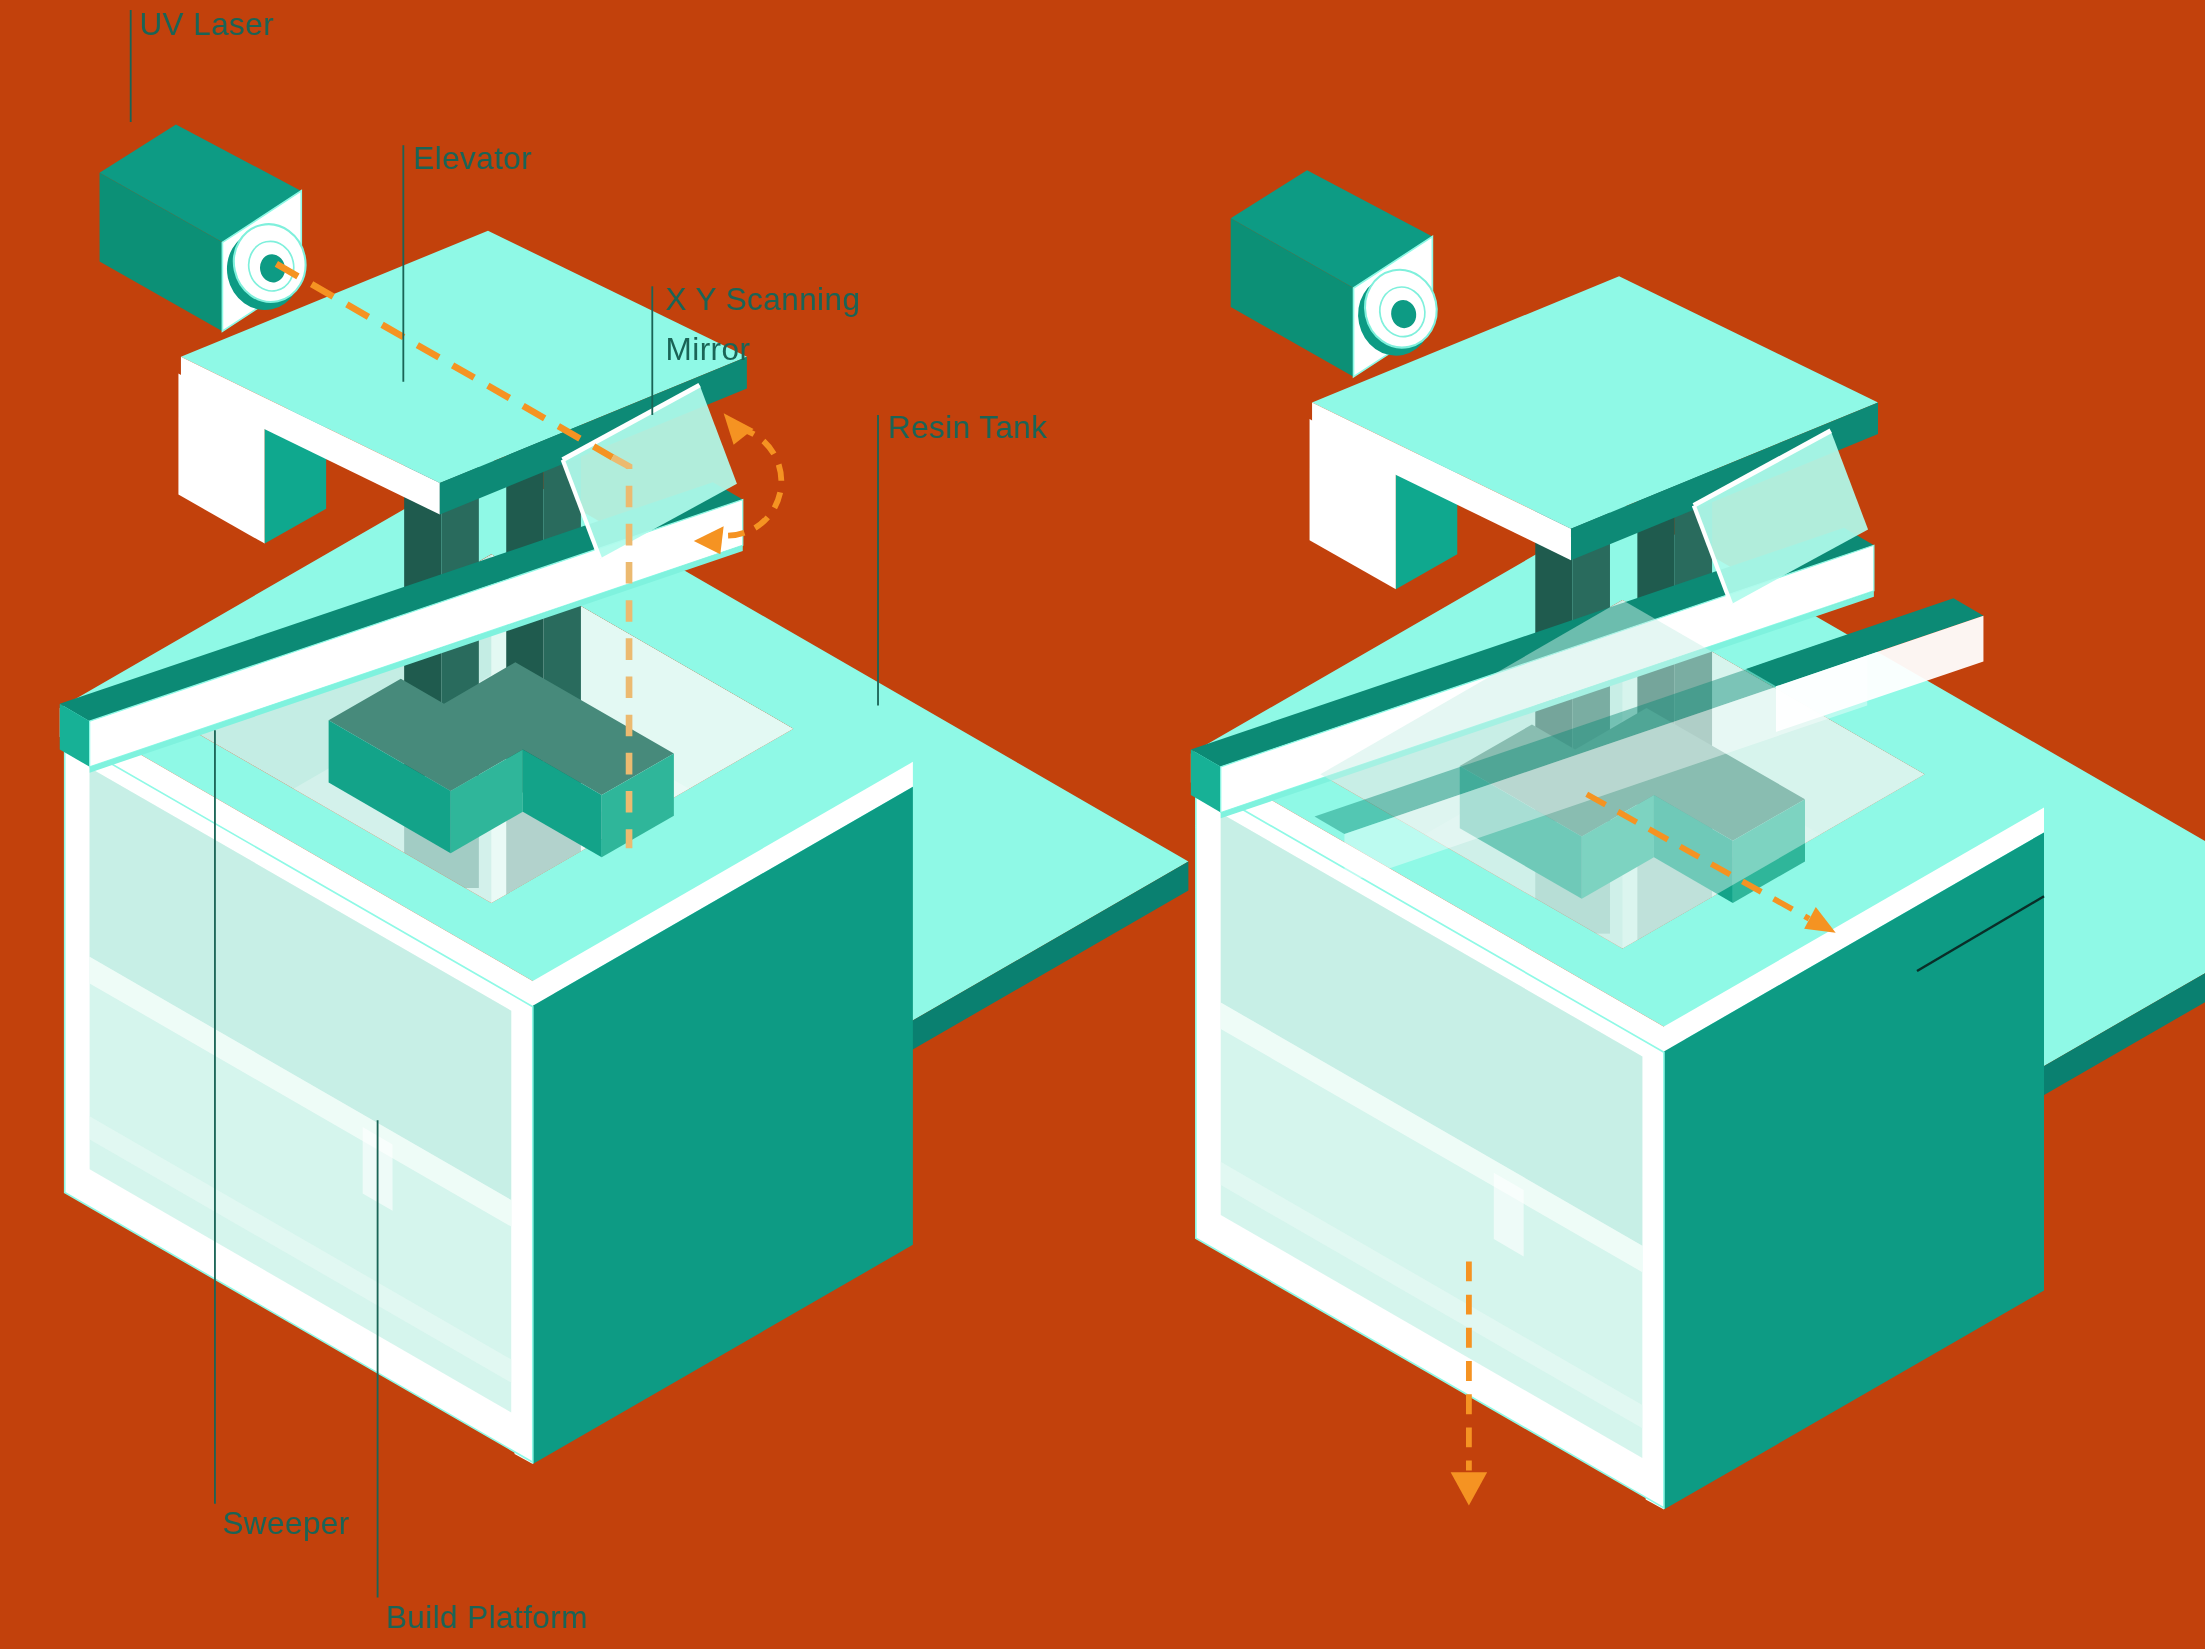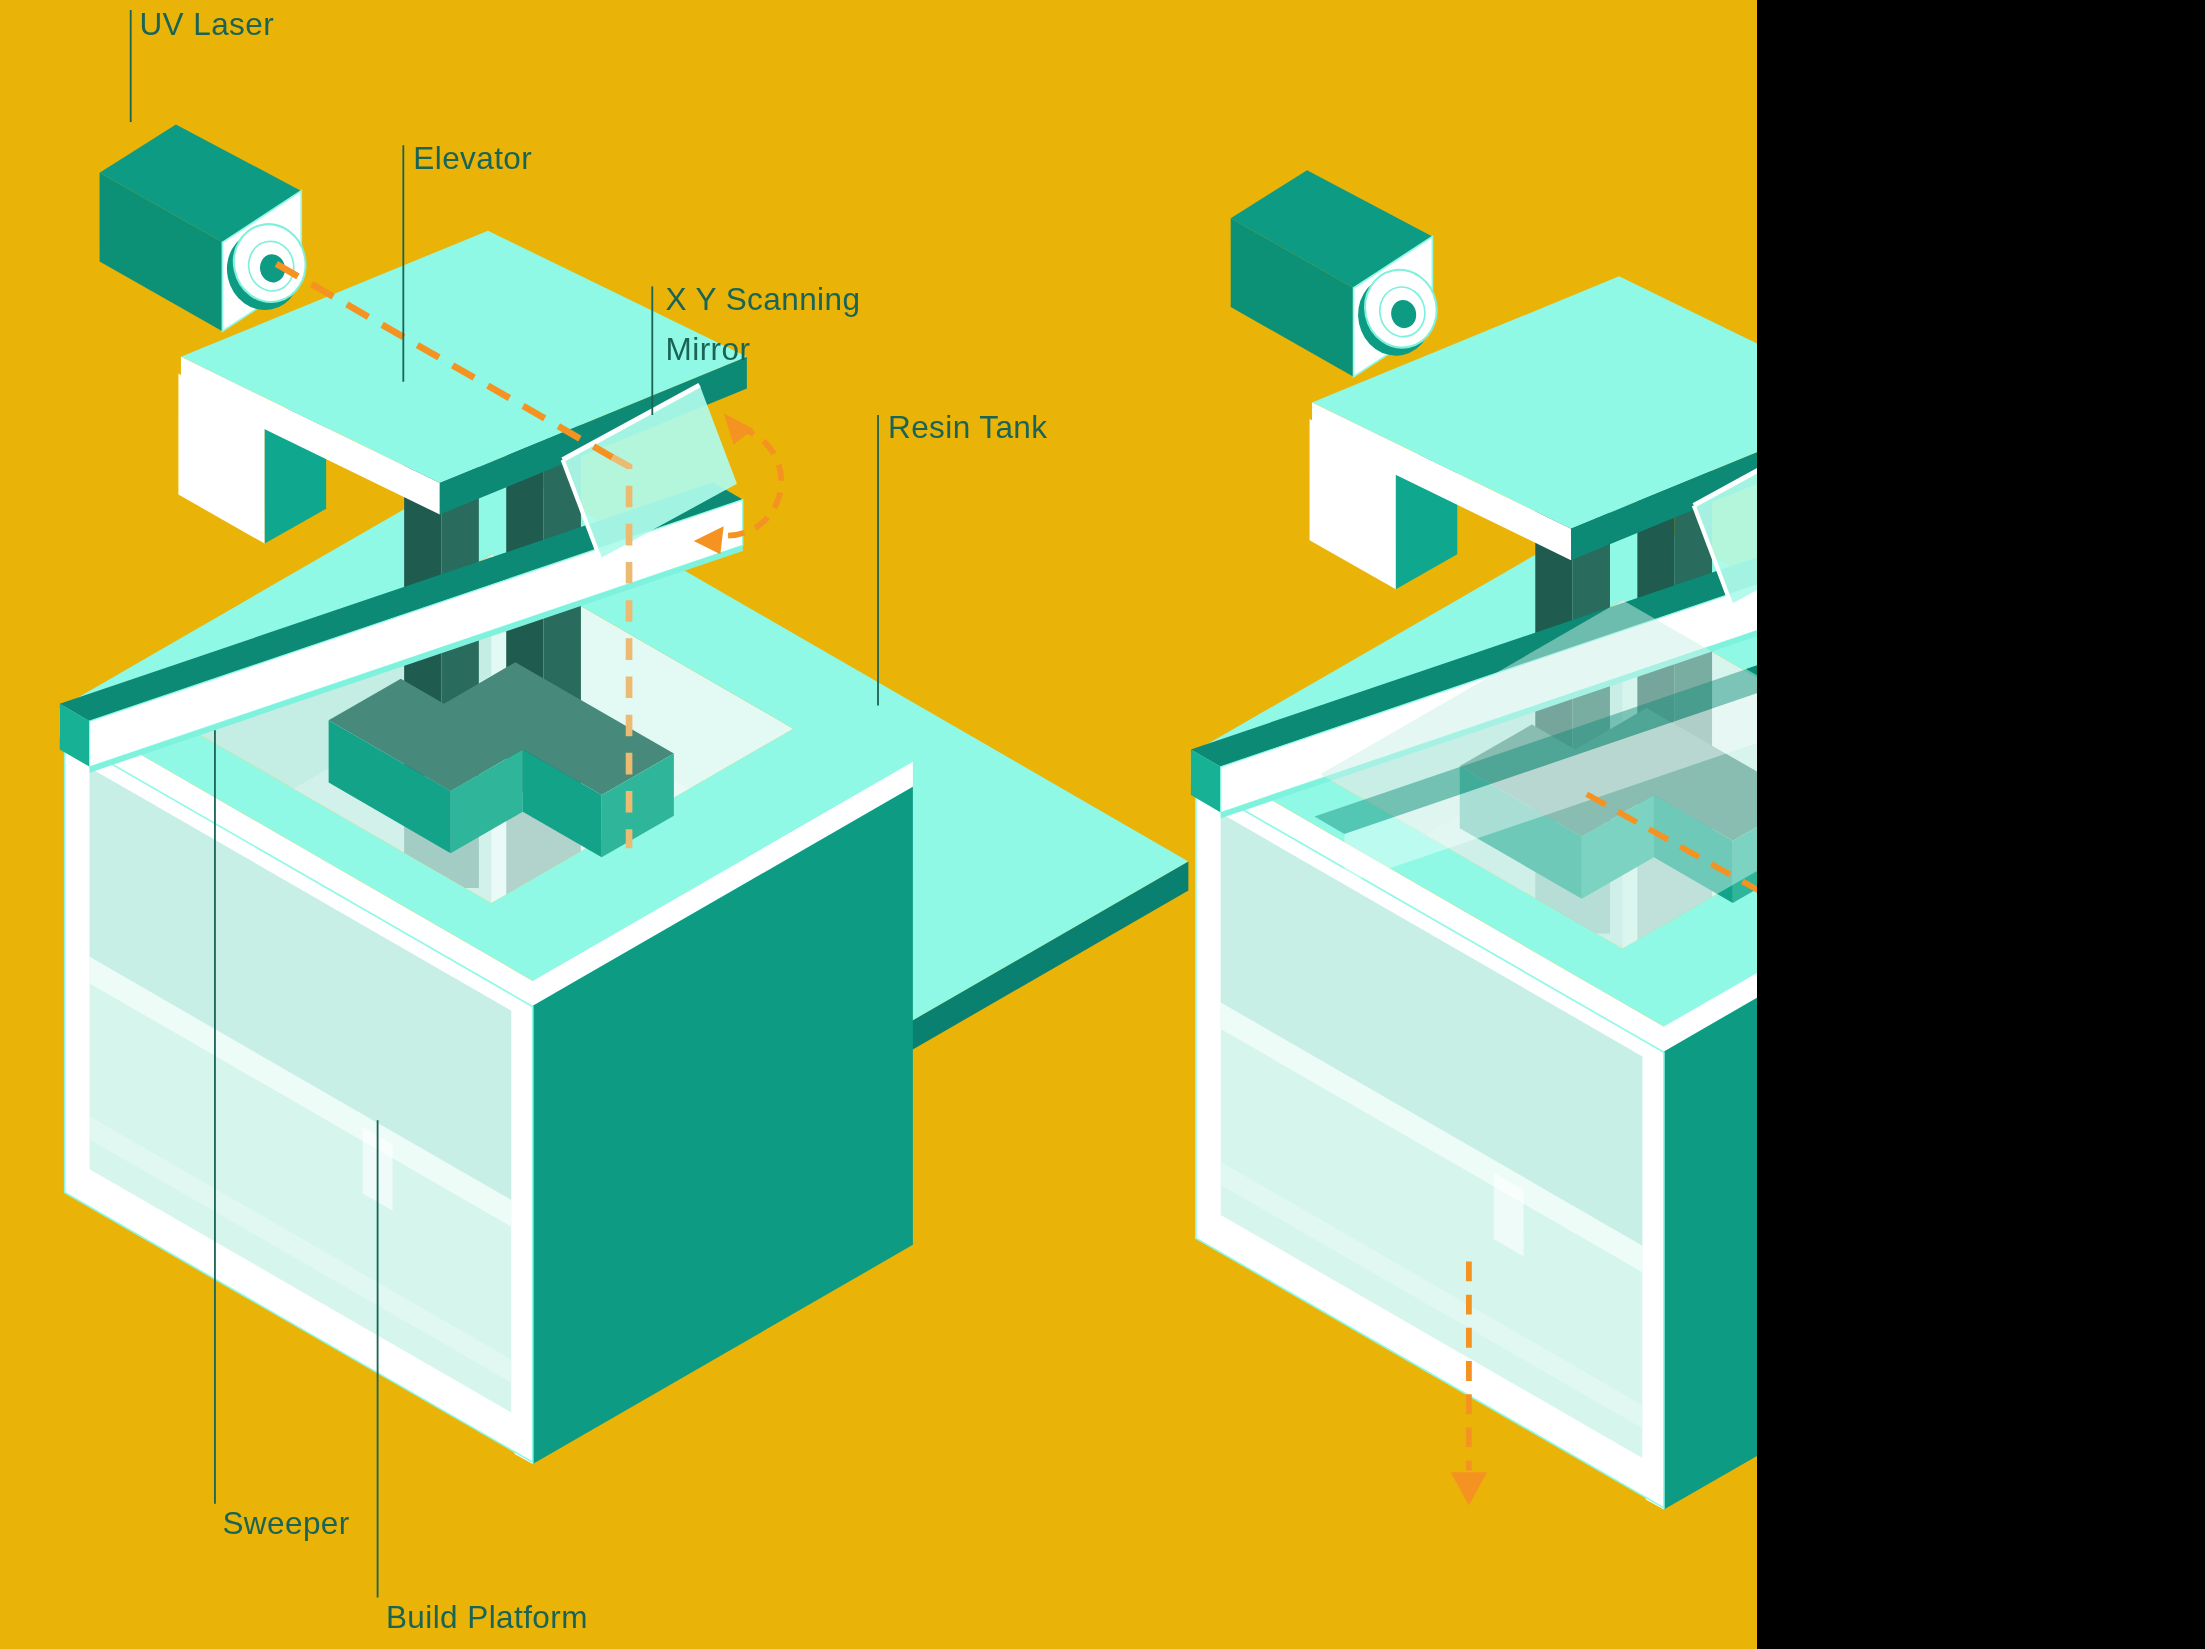--- a/index.html
+++ b/index.html
@@ -1,16 +1,16 @@
 <!DOCTYPE html>
 <html style="font-size:13.3px"><head>
 <meta charset="utf-8">
 <style>
   html,body{margin:0;padding:0;background:#000;}
-  .stage{position:relative;width:1757px;height:1649px;background:#eab308;overflow:hidden;
+  .stage{position:relative;width:2205px;height:1649px;background:#c2410c;overflow:hidden;
          font-family:"Liberation Sans",sans-serif;}
   svg{position:absolute;left:0;top:0;}
   text.lbl{fill:#1A6456;font-size:38px;font-weight:500;letter-spacing:.5px;
            font-family:"Liberation Sans",sans-serif;}
   .leader{stroke:#1A6456;stroke-width:2.2;}
   .beam{stroke:#F59322;stroke-width:8;stroke-dasharray:30 19;fill:none;}
   .beam-soft{stroke:#ECBA70;stroke-width:8;stroke-dasharray:26 20;fill:none;}
   .oarrow{stroke:#F59322;stroke-width:7;fill:none;}
 </style>
 </head>

